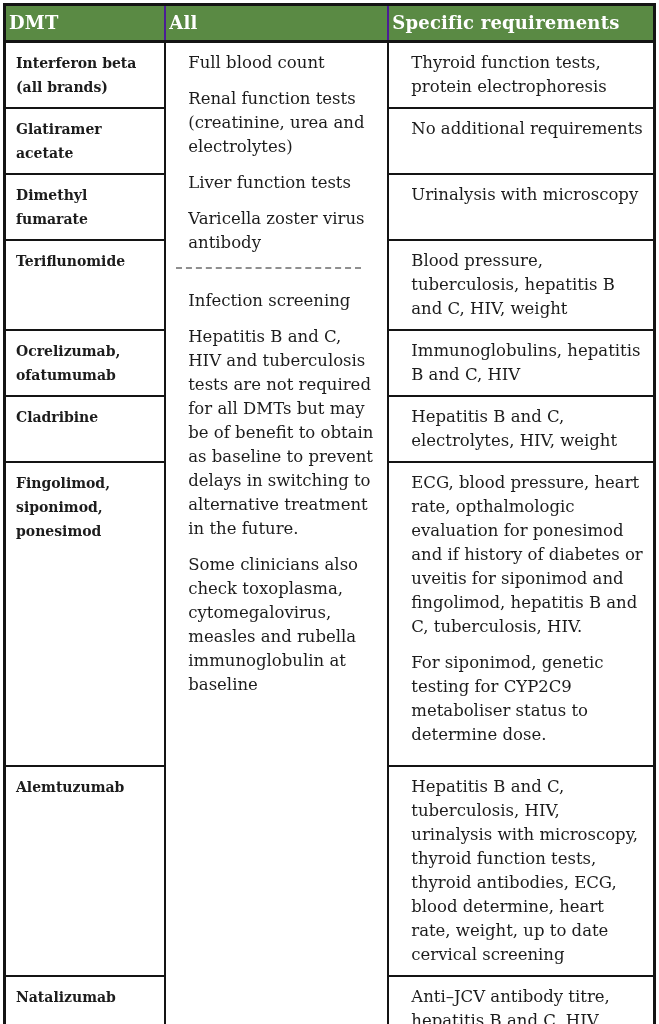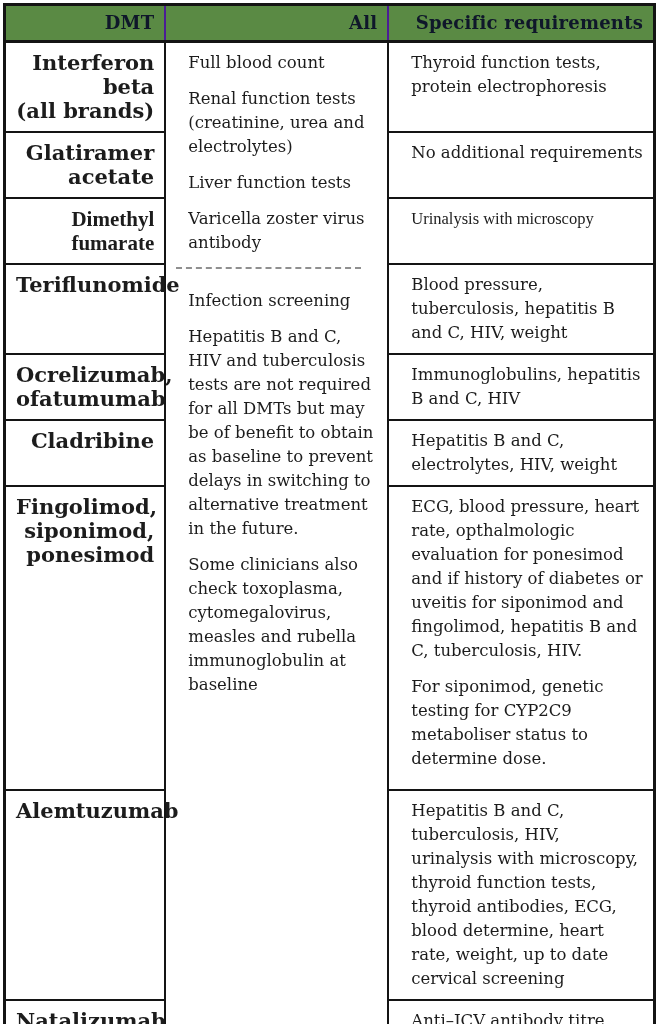--- a/index.html
+++ b/index.html
@@ -10,48 +10,47 @@
     width:653px;
     table-layout:fixed;
     border:3px solid #141414;
     color:#1c1c1c;
   }
   col.c1{width:160px;}
   col.c2{width:222px;}
   col.c3{width:265px;}
   th{
     background:#5a8a44;
-    color:#0f172a;
-    text-align:right;
+    color:#ffffff;
+    text-align:left;
     font-size:18px;
     font-weight:bold;
-    padding:6px 10px 7px 14px;
+    padding:6px 10px 7px 3px;
     border-bottom:3px solid #141414;
     letter-spacing:.2px;
   }
   th + th{border-left:2px solid #4c1d95;}
   td{
     border:2px solid #141414;
     vertical-align:top;
     padding:8px 10px;
     font-size:16.5px;
     line-height:24px;
   }
   td.dmt{
     font-weight:bold;
-    font-size:21px;
+    font-size:14px;
     white-space:pre-line;
     line-height:24px;
-    text-align:right;
   }
   td p{margin:0 0 12px 12px;}
   td p:last-child{margin-bottom:0;}
   .r1{height:64px;}
   .r2{height:61px;}
-  .r3{height:63px;font-family:Liberation Serif, serif;}
+  .r3{height:63px;}
   .r4{height:60px;}
   .r5{height:62px;}
   .r6{height:61px;padding-left:32px;}
   .r7{height:304px;}
   .r8{height:207px;}
   .r9{height:62px;}
   .dash{
     border:none;
     border-top:2px dashed #8f8f8f;
     width:92%;

